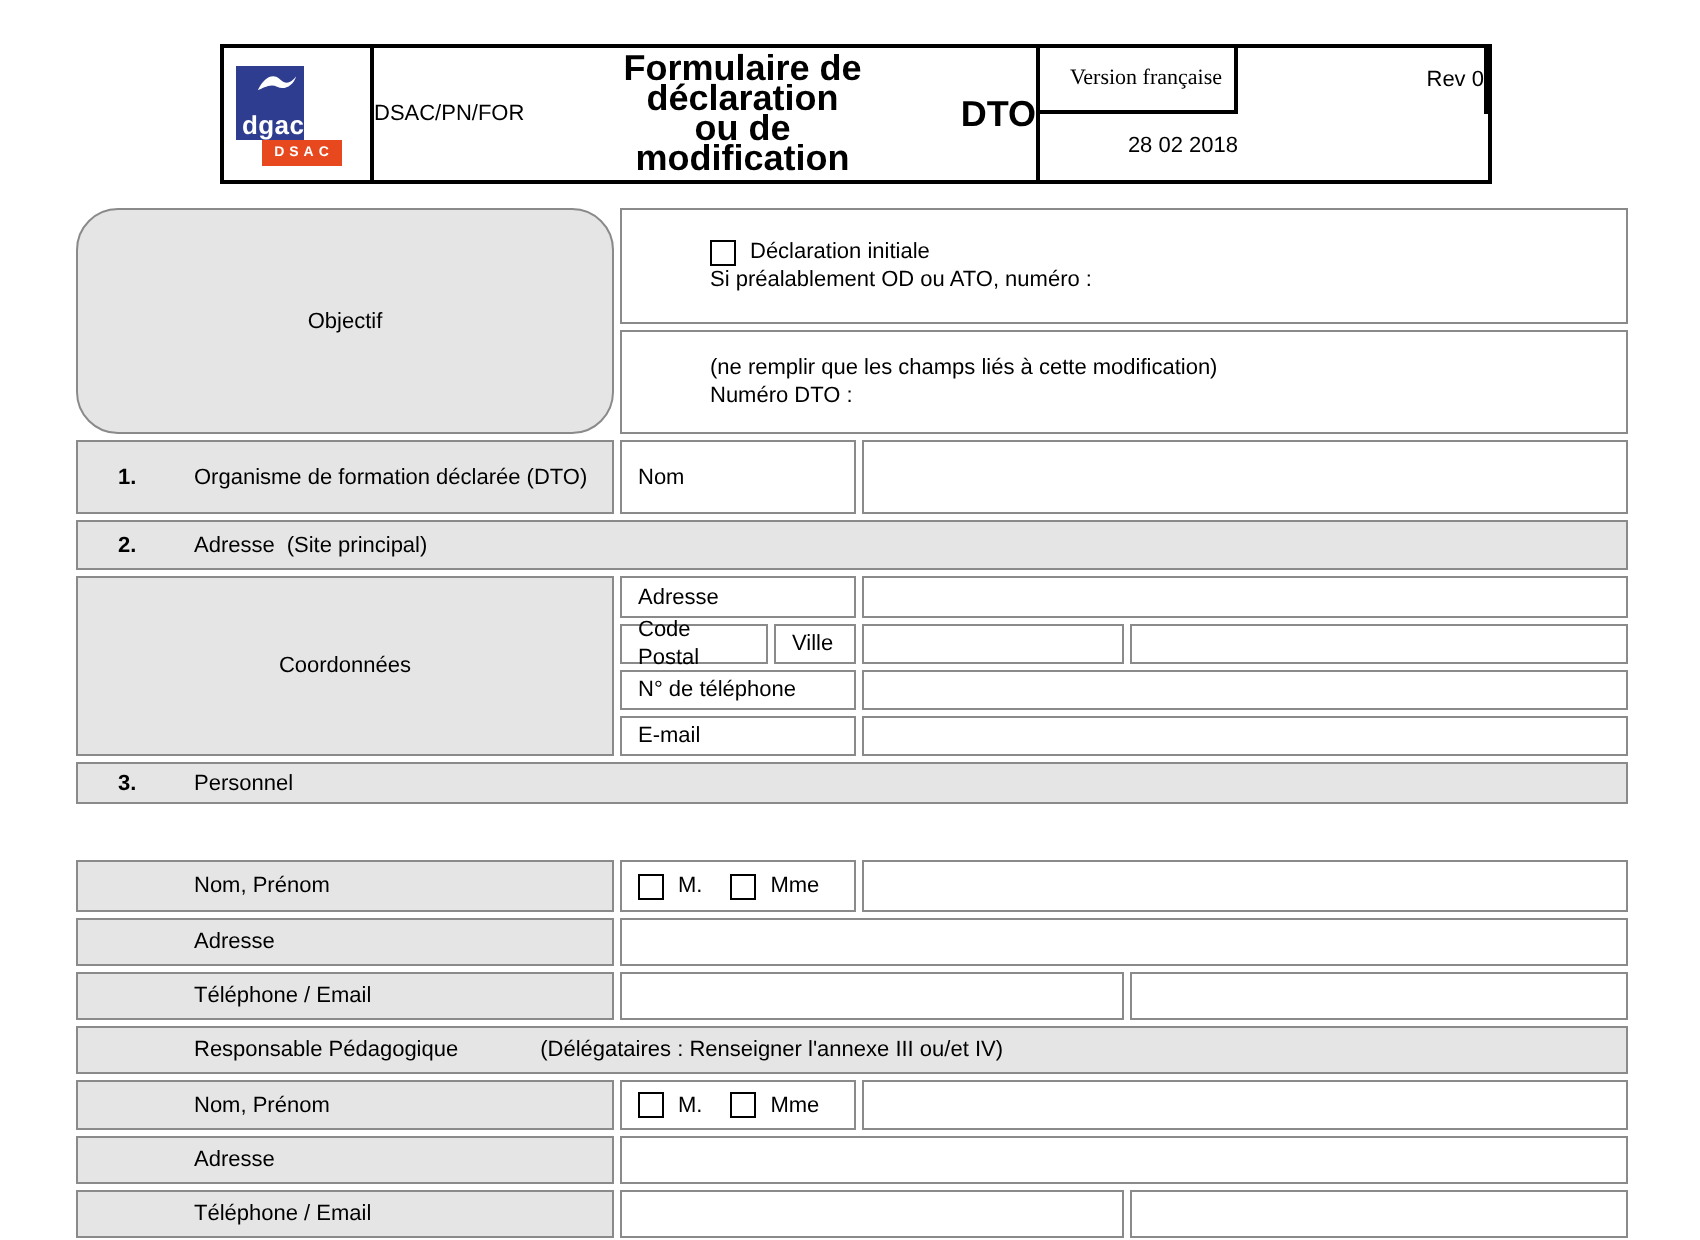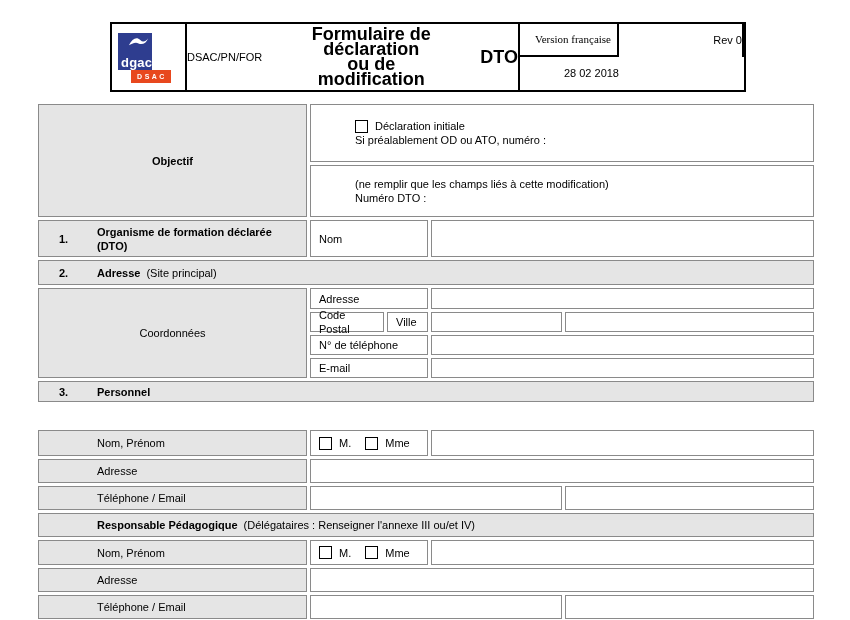--- a/index.html
+++ b/index.html
@@ -29,21 +29,21 @@
 
   
   #tbl{position:absolute;left:38px;top:104px;width:776px;
        display:grid;grid-template-columns:269px 74px 41px 131px 1fr;
        grid-template-rows:58px 52px 37px 25px 21px 20px 20px 20px 21px 22px 26px 24px 24px 24px 25px 24px 24px;
        gap:3px;}
   .c{box-sizing:border-box;border:1px solid #8a8a8a;background:#fff;font-size:11px;line-height:14px;
      display:flex;align-items:center;padding:0 8px;}
   .gray{background:#e5e5e5;}
   .ctr{justify-content:center;text-align:center;}
-  .bold{font-weight:bold;}
+  .bold{font-weight:normal;border-radius:21px;}
   .colA{grid-column:1;}
   .colB{grid-column:2 / 4;}
   .colCD{grid-column:4 / 6;}
   .colBCD{grid-column:2 / 6;padding-left:44px;}
   .colBC{grid-column:2 / 5;}
   .colD{grid-column:5;}
   .full{grid-column:1 / 6;}
   .stack{flex-direction:column;align-items:flex-start;justify-content:center;}
   .numCell{padding-left:20px;}
   .num{width:38px;flex:none;font-weight:bold;}
@@ -141,21 +141,21 @@
     </div>
     <div class="c colCD" style="grid-row:11;"></div>
 
     <div class="c gray ind colA" style="grid-row:12;">Adresse</div>
     <div class="c colBCD" style="grid-row:12;"></div>
 
     <div class="c gray ind colA" style="grid-row:13;">Téléphone / Email</div>
     <div class="c colBC" style="grid-row:13;"></div>
     <div class="c colD" style="grid-row:13;"></div>
 
-    <div class="c gray ind full" style="grid-row:14;">
+    <div class="c gray ind full" style="grid-row:14;gap:35px;">
       <span class="bold">Responsable Pédagogique</span>
       <span class="noteGap">(Délégataires : Renseigner l'annexe III ou/et IV)</span>
     </div>
 
     <div class="c gray ind colA" style="grid-row:15;">Nom, Prénom</div>
     <div class="c mmme colB" style="grid-row:15;">
       <span class="cbLine">
           <span class="cb"></span>
           <span>M.</span>
         </span>

